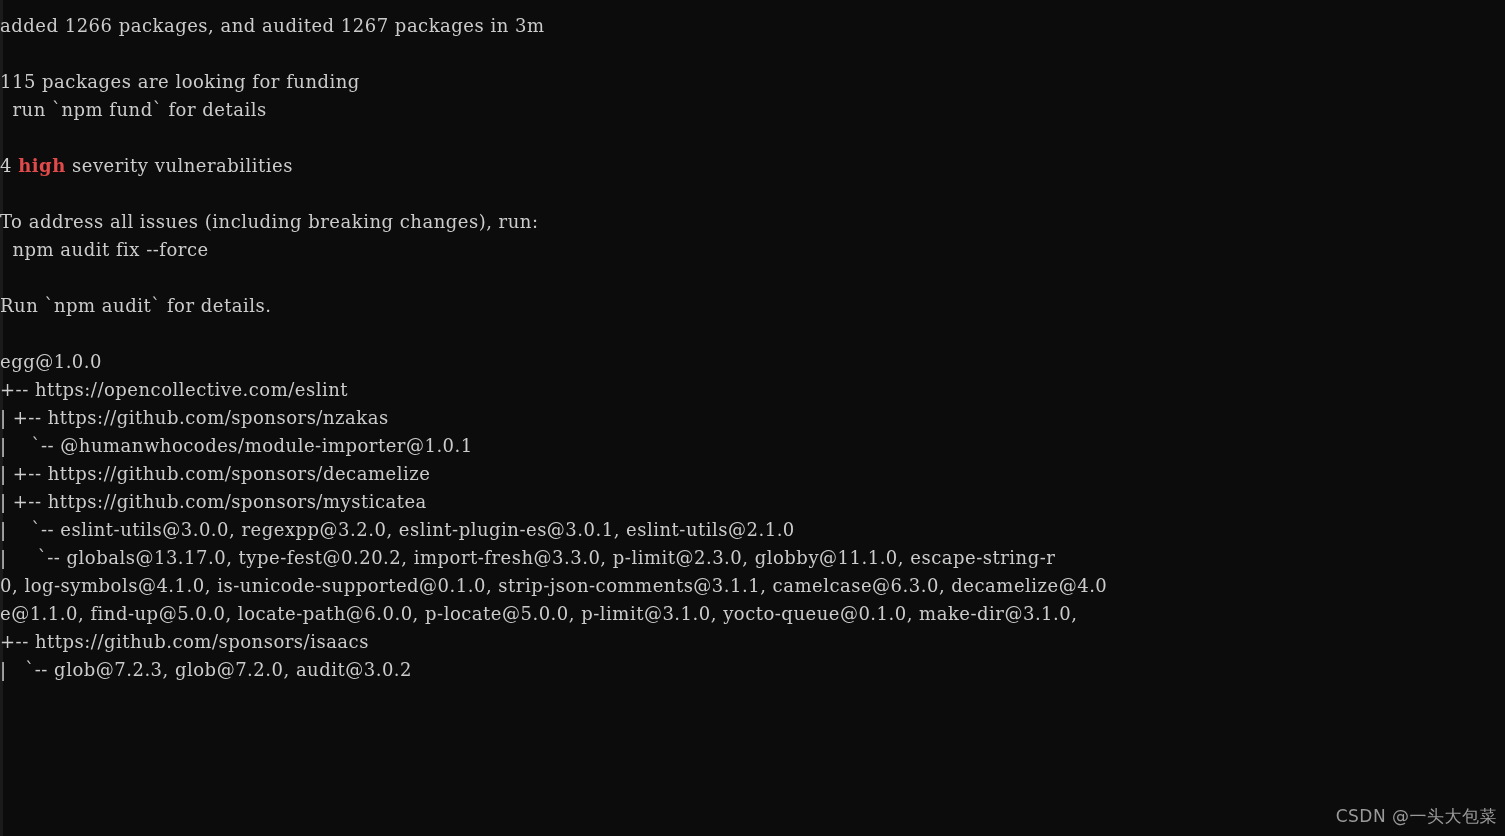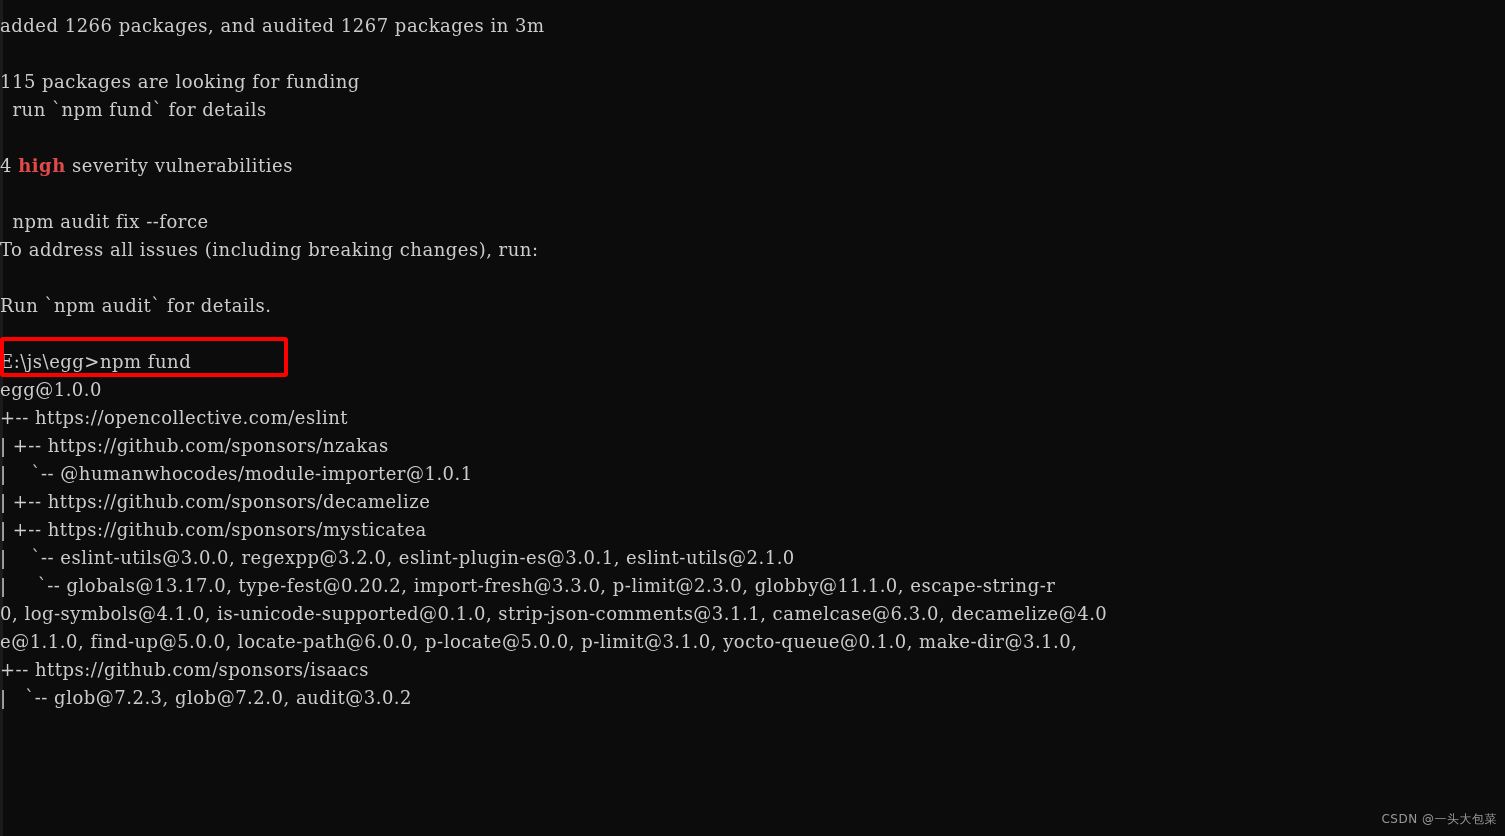--- a/index.html
+++ b/index.html
@@ -79,21 +79,21 @@
     box-sizing: border-box;
     pointer-events: none;
   }
 
   .watermark {
     position: absolute;
     right: 8px;
     bottom: 8px;
     color: #9a9a9a;
     font-family: "DejaVu Sans", "Liberation Sans", sans-serif;
-    font-size: 12px;
+    font-size: 17px;
     letter-spacing: 0.5px;
     white-space: nowrap;
   }
 </style>
 </head>
 <body>
 
 <div id="terminal">
 
   <div class="window-edge"></div>
@@ -102,30 +102,26 @@
 
     <span class="line">added 1266 packages, and audited 1267 packages in 3m</span>
     <span class="line blank">&nbsp;</span>
     <span class="line">115 packages are looking for funding</span>
     <span class="line">  run `npm fund` for details</span>
     <span class="line blank">&nbsp;</span>
 
     <span class="line"><span>4 </span><span class="sev-high">high</span><span> severity vulnerabilities</span></span>
 
     <span class="line blank">&nbsp;</span>
+    <span class="line">To address all issues (including breaking changes), run:</span>
     <span class="line">  npm audit fix --force</span>
-    <span class="line">To address all issues (including breaking changes), run:</span>
     <span class="line blank">&nbsp;</span>
     <span class="line">Run `npm audit` for details.</span>
     <span class="line blank">&nbsp;</span>
 
-    <div class="cmd-wrap">
-      <span class="line">E:\js\egg&gt;npm fund</span>
-      <div class="annotation-box"></div>
-    </div>
 
     <span class="line">egg@1.0.0</span>
     <span class="line">+-- https://opencollective.com/eslint</span>
     <span class="line">| +-- https://github.com/sponsors/nzakas</span>
     <span class="line">|    `-- @humanwhocodes/module-importer@1.0.1</span>
     <span class="line">| +-- https://github.com/sponsors/decamelize</span>
     <span class="line">| +-- https://github.com/sponsors/mysticatea</span>
     <span class="line">|    `-- eslint-utils@3.0.0, regexpp@3.2.0, eslint-plugin-es@3.0.1, eslint-utils@2.1.0</span>
     <span class="line">|     `-- globals@13.17.0, type-fest@0.20.2, import-fresh@3.3.0, p-limit@2.3.0, globby@11.1.0, escape-string-r</span>
     <span class="line">0, log-symbols@4.1.0, is-unicode-supported@0.1.0, strip-json-comments@3.1.1, camelcase@6.3.0, decamelize@4.0</span>

